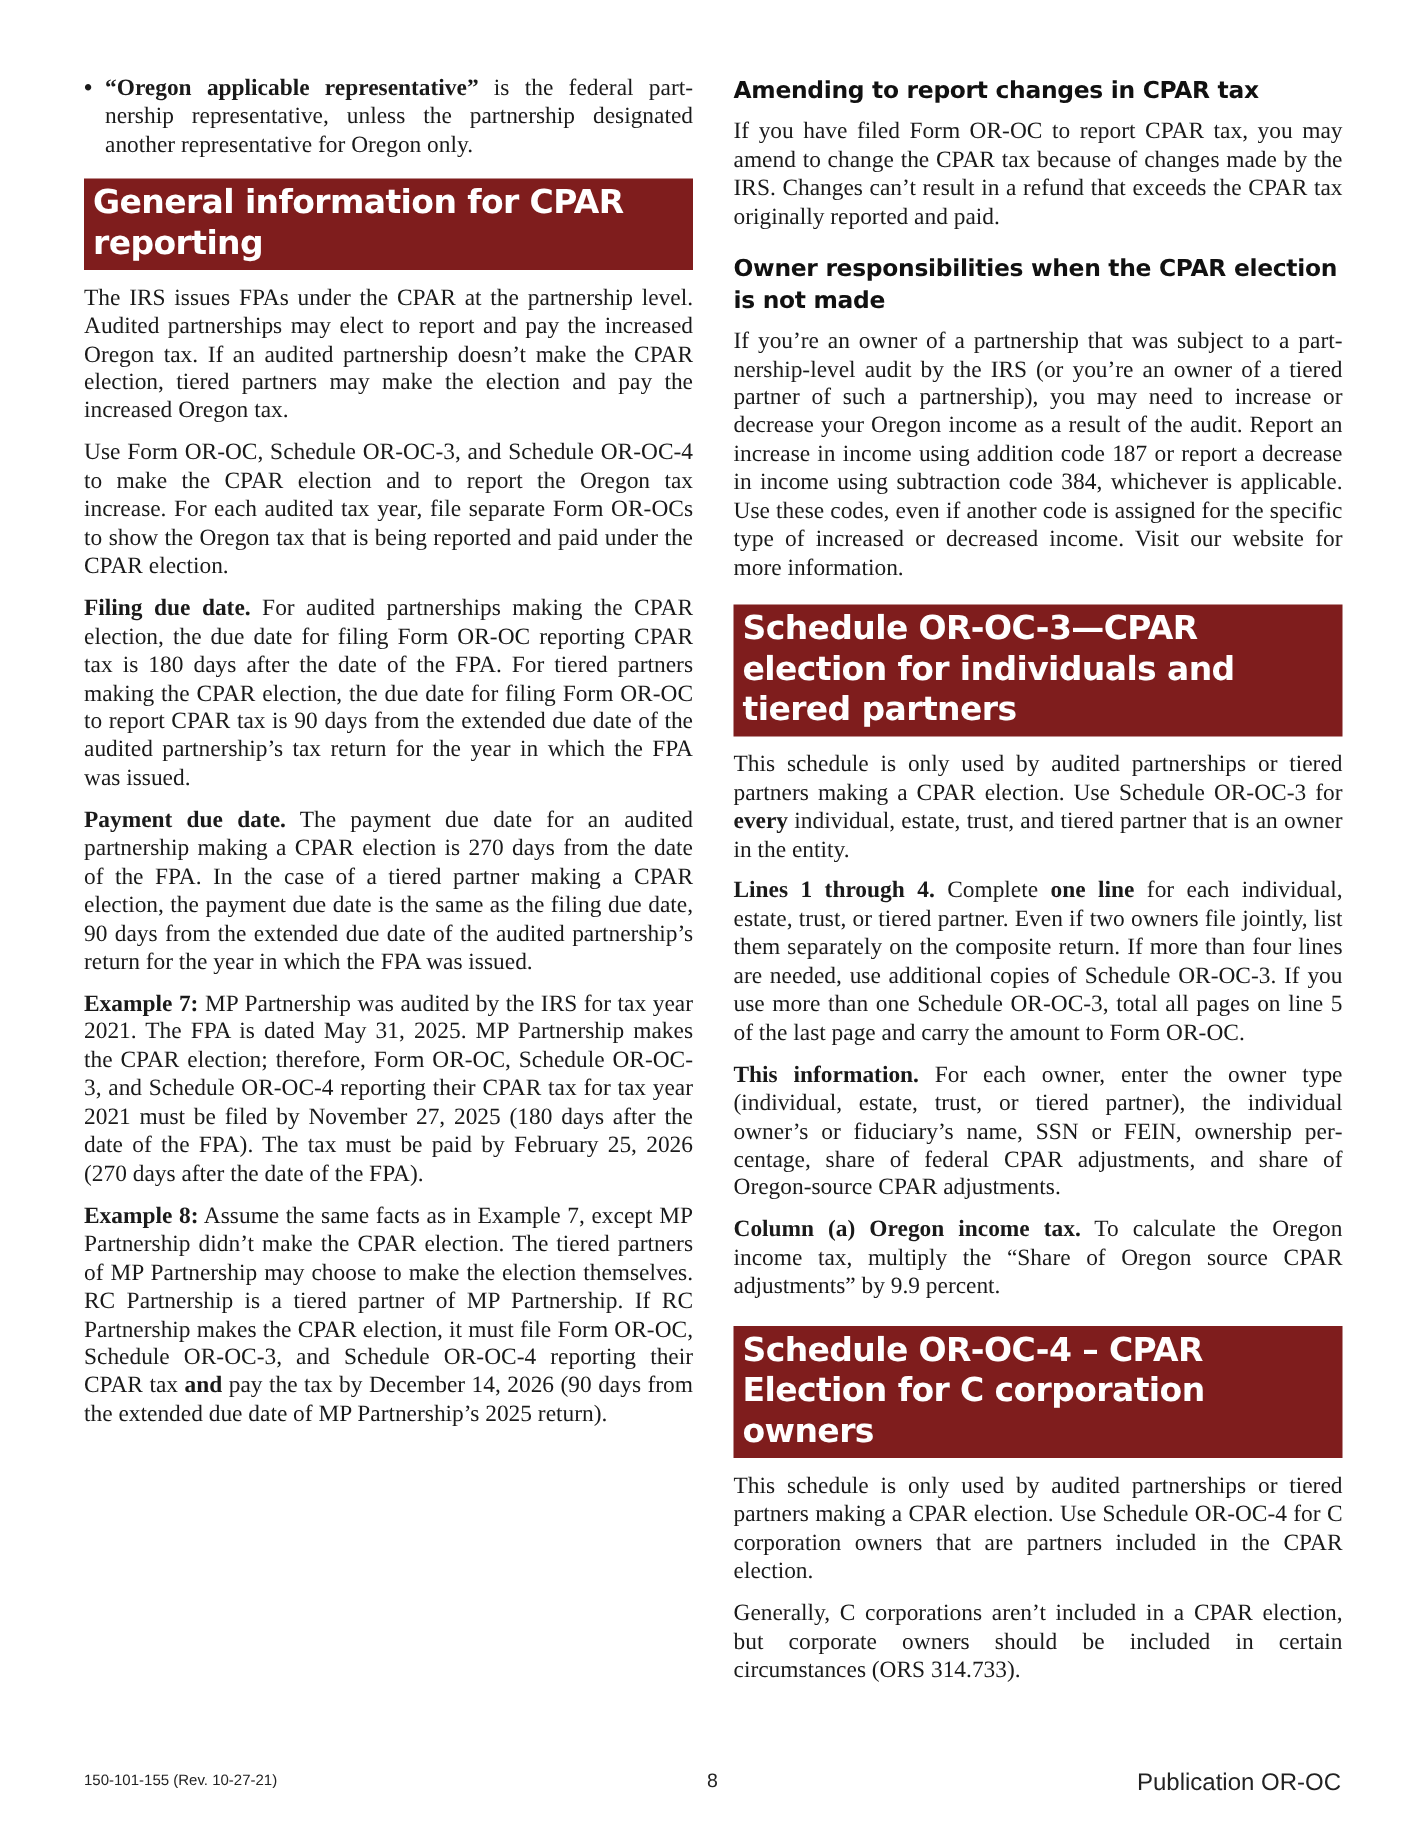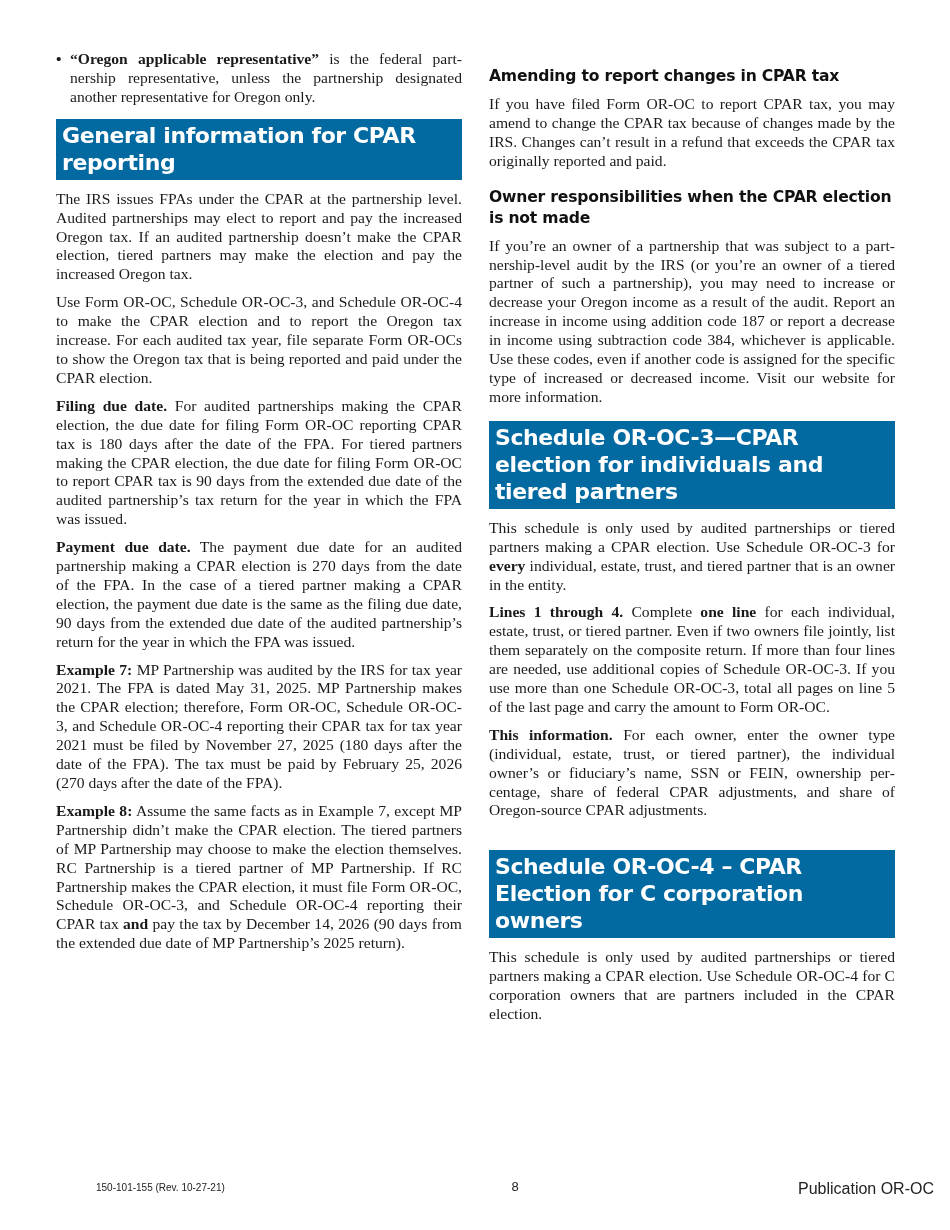--- a/index.html
+++ b/index.html
@@ -16,36 +16,35 @@
   p, .bullet {
     font-family: "Liberation Serif", "DejaVu Serif", serif;
     font-size: 15.6px; line-height: 18.9px; margin: 0 0 9px 0;
     text-align: justify; hyphens: manual;
   }
   .bullet { display: flex; margin-bottom: 8px; }
   .bullet .dot { width: 14px; flex: 0 0 14px; font-weight: bold; }
   .bullet .btxt { flex: 1; }
   b { font-weight: bold; }
   .blackhead {
-    background: #0369a1; color: #fff;
+    background: #7f1d1d; color: #fff;
     font-family: "DejaVu Sans", "Liberation Sans", sans-serif;
     font-weight: bold; font-size: 22px; line-height: 27px;
     padding: 3px 6px 4px 6px; margin: 12px 0 10px 0;
     letter-spacing: -0.4px;
   }
   .subhead {
     font-family: "DejaVu Sans", "Liberation Sans", sans-serif;
     font-weight: bold; font-size: 15.6px; line-height: 21px;
-    margin: 16px 0 8px 0; color: #111; letter-spacing: -0.2px;
+    margin: 0 0 8px 0; color: #111; letter-spacing: -0.2px;
   }
   .footer {
     position: absolute; top: 1179px; left: 56px; width: 838px; height: 16px;
     font-family: "Liberation Sans", "DejaVu Sans", sans-serif;
     color: #222;
-    margin-left: 40px;
   }
   .footer .fl { position: absolute; left: 0; top: 3px; font-size: 10px; }
   .footer .fc { position: absolute; left: 0; width: 838px; top: 0; text-align: center; font-size: 13px; }
   .footer .fr { position: absolute; right: 0; top: 1px; font-size: 16px; }
 </style>
 </head>
 <body>
 
 <div class="col col-left">
   <div class="bullet">
@@ -76,23 +75,25 @@
 
   <div class="blackhead" style="margin-top:14px;">Schedule OR-OC-3—CPAR election for individuals and tiered partners</div>
 
   <p><span>This schedule is only used by audited partnerships or tiered partners making a CPAR election. Use Schedule OR-OC-3 for </span><b>every</b><span> individual, estate, trust, and tiered partner that is an owner in the entity.</span></p>
 
   <p><b>Lines 1 through 4.</b><span> Complete </span><b>one line</b><span> for each individual, estate, trust, or tiered partner. Even if two owners file jointly, list them separately on the composite return. If more than four lines are needed, use additional copies of Schedule OR-OC-3. If you use more than one Schedule OR-OC-3, total all pages on line 5 of the last page and carry the amount to Form OR-OC.</span></p>
 
   <p><b>This information.</b><span> For each owner, enter the owner type (individual, estate, trust, or tiered partner), the individual owner’s or fiduciary’s name, SSN or FEIN, ownership per­centage, share of federal CPAR adjustments, and share of Oregon-source CPAR adjustments.</span></p>
 
 
+  <p><b>Column (a) Oregon income tax.</b><span> To calculate the Oregon income tax, multiply the “Share of Oregon source CPAR adjustments” by 9.9 percent.</span></p>
 
-  <div class="blackhead" style="margin-top:30px;">Schedule OR-OC-4 – CPAR Election for C corporation owners</div>
+  <div class="blackhead" style="margin-top:16px;">Schedule OR-OC-4 – CPAR Election for C corporation owners</div>
 
   <p>This schedule is only used by audited partnerships or tiered partners making a CPAR election. Use Schedule OR-OC-4 for C corporation owners that are partners included in the CPAR election.</p>
+  <p>Generally, C corporations aren’t included in a CPAR elec­tion, but corporate owners should be included in certain circumstances (ORS 314.733).</p>
 </div>
 
 <div class="footer">
   <span class="fl">150-101-155 (Rev. 10-27-21)</span>
   <span class="fc">8</span>
   <span class="fr">Publication OR-OC</span>
 </div>
 
 </body></html>

